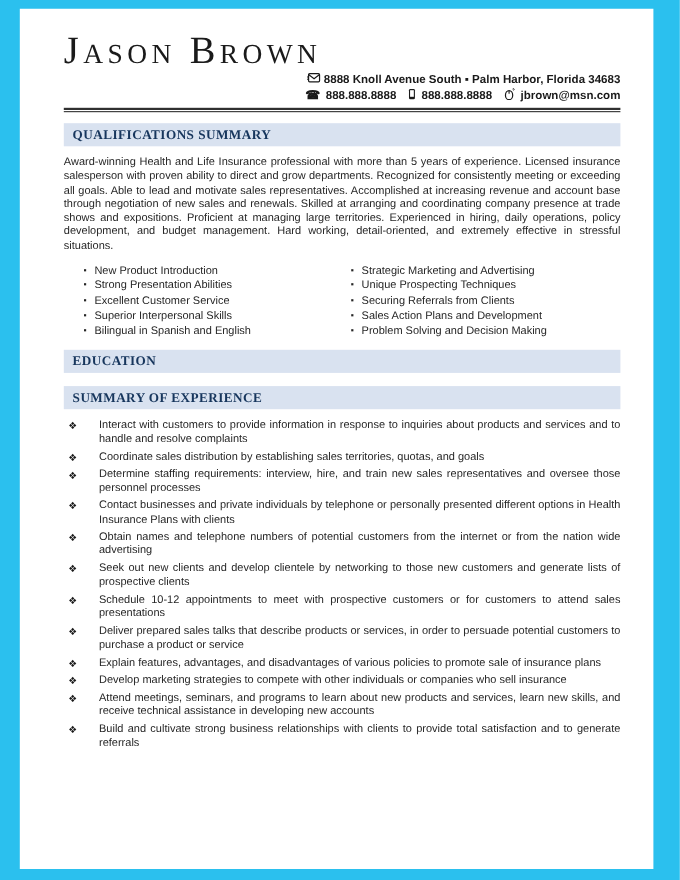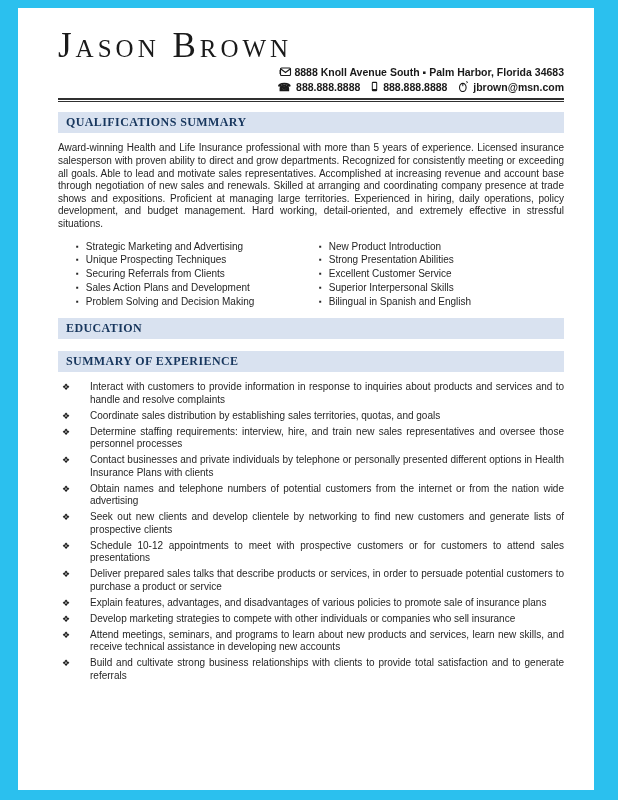--- a/index.html
+++ b/index.html
@@ -90,32 +90,32 @@
         </div>
       </div>
       <div class="double-rule"></div>
     </div>
 
     <div class="section-bar s1">QUALIFICATIONS SUMMARY</div>
     <p class="para">Award-winning Health and Life Insurance professional with more than 5 years of experience. Licensed insurance salesperson with proven ability to direct and grow departments. Recognized for consistently meeting or exceeding all goals. Able to lead and motivate sales representatives. Accomplished at increasing revenue and account base through negotiation of new sales and renewals. Skilled at arranging and coordinating company presence at trade shows and expositions. Proficient at managing large territories. Experienced in hiring, daily operations, policy development, and budget management. Hard working, detail-oriented, and extremely effective in stressful situations.</p>
 
     <div class="comp-grid">
       <ul class="plain">
+        <li><span class="sq">▪</span><span>New Product Introduction</span></li>
+        <li><span class="sq">▪</span><span>Strong Presentation Abilities</span></li>
+        <li><span class="sq">▪</span><span>Excellent Customer Service</span></li>
+        <li><span class="sq">▪</span><span>Superior Interpersonal Skills</span></li>
+        <li><span class="sq">▪</span><span>Bilingual in Spanish and English</span></li>
+      </ul>
+      <ul class="plain">
         <li><span class="sq">▪</span><span>Strategic Marketing and Advertising</span></li>
         <li><span class="sq">▪</span><span>Unique Prospecting Techniques</span></li>
         <li><span class="sq">▪</span><span>Securing Referrals from Clients</span></li>
         <li><span class="sq">▪</span><span>Sales Action Plans and Development</span></li>
         <li><span class="sq">▪</span><span>Problem Solving and Decision Making</span></li>
-      </ul>
-      <ul class="plain">
-        <li><span class="sq">▪</span><span>New Product Introduction</span></li>
-        <li><span class="sq">▪</span><span>Strong Presentation Abilities</span></li>
-        <li><span class="sq">▪</span><span>Excellent Customer Service</span></li>
-        <li><span class="sq">▪</span><span>Superior Interpersonal Skills</span></li>
-        <li><span class="sq">▪</span><span>Bilingual in Spanish and English</span></li>
       </ul>
     </div>
 
     <div class="section-bar">EDUCATION</div>
 
     <div class="section-bar s2">SUMMARY OF EXPERIENCE</div>
     <ul class="exp">
       <li>
           <span class="b">❖</span>
           <span class="t">Interact with customers to provide information in response to inquiries about products and services and to handle and resolve complaints</span>
@@ -131,21 +131,21 @@
       <li>
           <span class="b">❖</span>
           <span class="t">Contact businesses and private individuals by telephone or personally presented different options in Health Insurance Plans with clients</span>
         </li>
       <li>
           <span class="b">❖</span>
           <span class="t">Obtain names and telephone numbers of potential customers from the internet or from the nation wide advertising</span>
         </li>
       <li>
           <span class="b">❖</span>
-          <span class="t">Seek out new clients and develop clientele by networking to find new customers and generate lists of prospective clients</span>
+          <span class="t">Seek out new clients and develop clientele by networking to those new customers and generate lists of prospective clients</span>
         </li>
       <li>
           <span class="b">❖</span>
           <span class="t">Schedule 10-12 appointments to meet with prospective customers or for customers to attend sales presentations</span>
         </li>
       <li>
           <span class="b">❖</span>
           <span class="t">Deliver prepared sales talks that describe products or services, in order to persuade potential customers to purchase a product or service</span>
         </li>
       <li>

